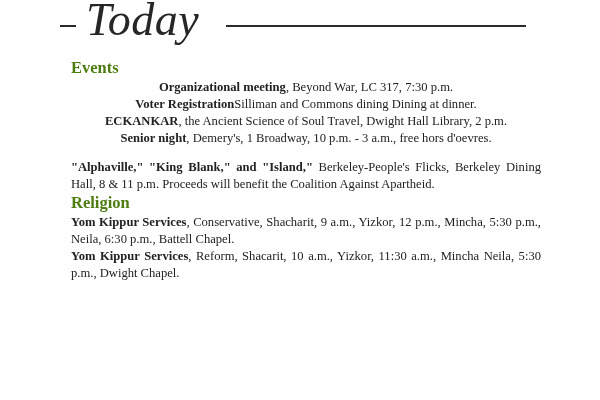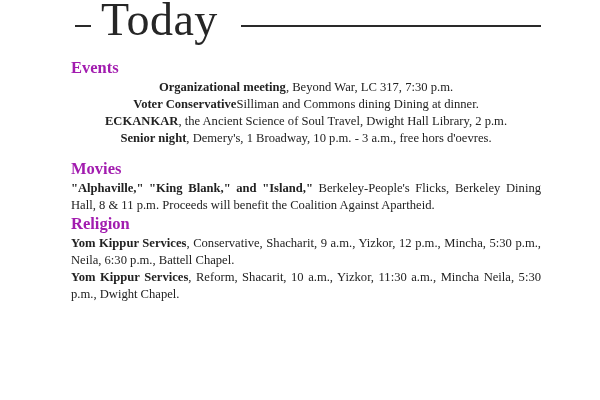--- a/index.html
+++ b/index.html
@@ -10,24 +10,25 @@
     body {
       width: 600px;
       height: 400px;
       position: relative;
       overflow: hidden;
       color: #1f1f1f;
       font-family: "Liberation Serif", "DejaVu Serif", serif;
     }
     .header {
       position: absolute;
-      left: 75px;
+      left: 60px;
       top: 0px;
       width: 470px;
       height: 48px;
+      font-style: italic;
     }
     .dash {
       position: absolute;
       left: 0px;
       top: 25px;
       width: 16px;
       height: 2px;
       background: #2a2a2a;
     }
     .title {
@@ -54,21 +55,21 @@
       width: 470px;
     }
     .section {
       margin: 0;
     }
     .section-head {
       font-weight: bold;
       font-size: 16.5px;
       line-height: 20px;
       margin: 0 0 1px 0;
-      color: #a21caf;
+      color: #4d7c0f;
     }
     .entry {
       font-size: 12.6px;
       line-height: 17px;
       margin: 0;
       text-align: justify;
       color: #222;
     }
     .entry b {
       font-weight: bold;
@@ -85,27 +86,26 @@
   <div class="dash"></div>
   <div class="title">Today</div>
   <div class="rule"></div>
 </div>
 
 <div class="content">
 
   <div class="section sec-events">
     <div class="section-head">Events</div>
     <p class="entry nojust"><b>Organizational meeting</b><span>, Beyond War, LC 317, 7:30 p.m.</span></p>
-    <p class="entry nojust"><b>Voter Conservative</b><span>Silliman and Commons dining Dining at dinner.</span></p>
+    <p class="entry nojust"><b>Voter Registration</b><span>Silliman and Commons dining Dining at dinner.</span></p>
     <p class="entry nojust"><b>ECKANKAR</b><span>, the Ancient Science of Soul Travel, Dwight Hall Library, 2 p.m.</span></p>
     <p class="entry nojust"><b>Senior night</b><span>, Demery's, 1 Broadway, 10 p.m. - 3 a.m., free hors d'oevres.</span></p>
   </div>
 
   <div class="section sec-movies">
-    <div class="section-head">Movies</div>
     <p class="entry"><b>"Alphaville," "King Blank," and "Island,"</b><span>  Berkeley-People's Flicks, Berkeley Dining Hall, 8 &amp; 11 p.m. Proceeds will benefit the Coalition Against Apartheid.</span></p>
   </div>
 
   <div class="section sec-religion">
     <div class="section-head">Religion</div>
     <p class="entry"><b>Yom Kippur Services</b><span>, Conservative, Shacharit, 9 a.m., Yizkor, 12 p.m., Mincha, 5:30 p.m., Neila, 6:30 p.m., Battell Chapel.</span></p>
     <p class="entry"><b>Yom Kippur Services</b><span>, Reform, Shacarit, 10 a.m., Yizkor, 11:30 a.m., Mincha Neila, 5:30 p.m., Dwight Chapel.</span></p>
   </div>
 
 </div>

